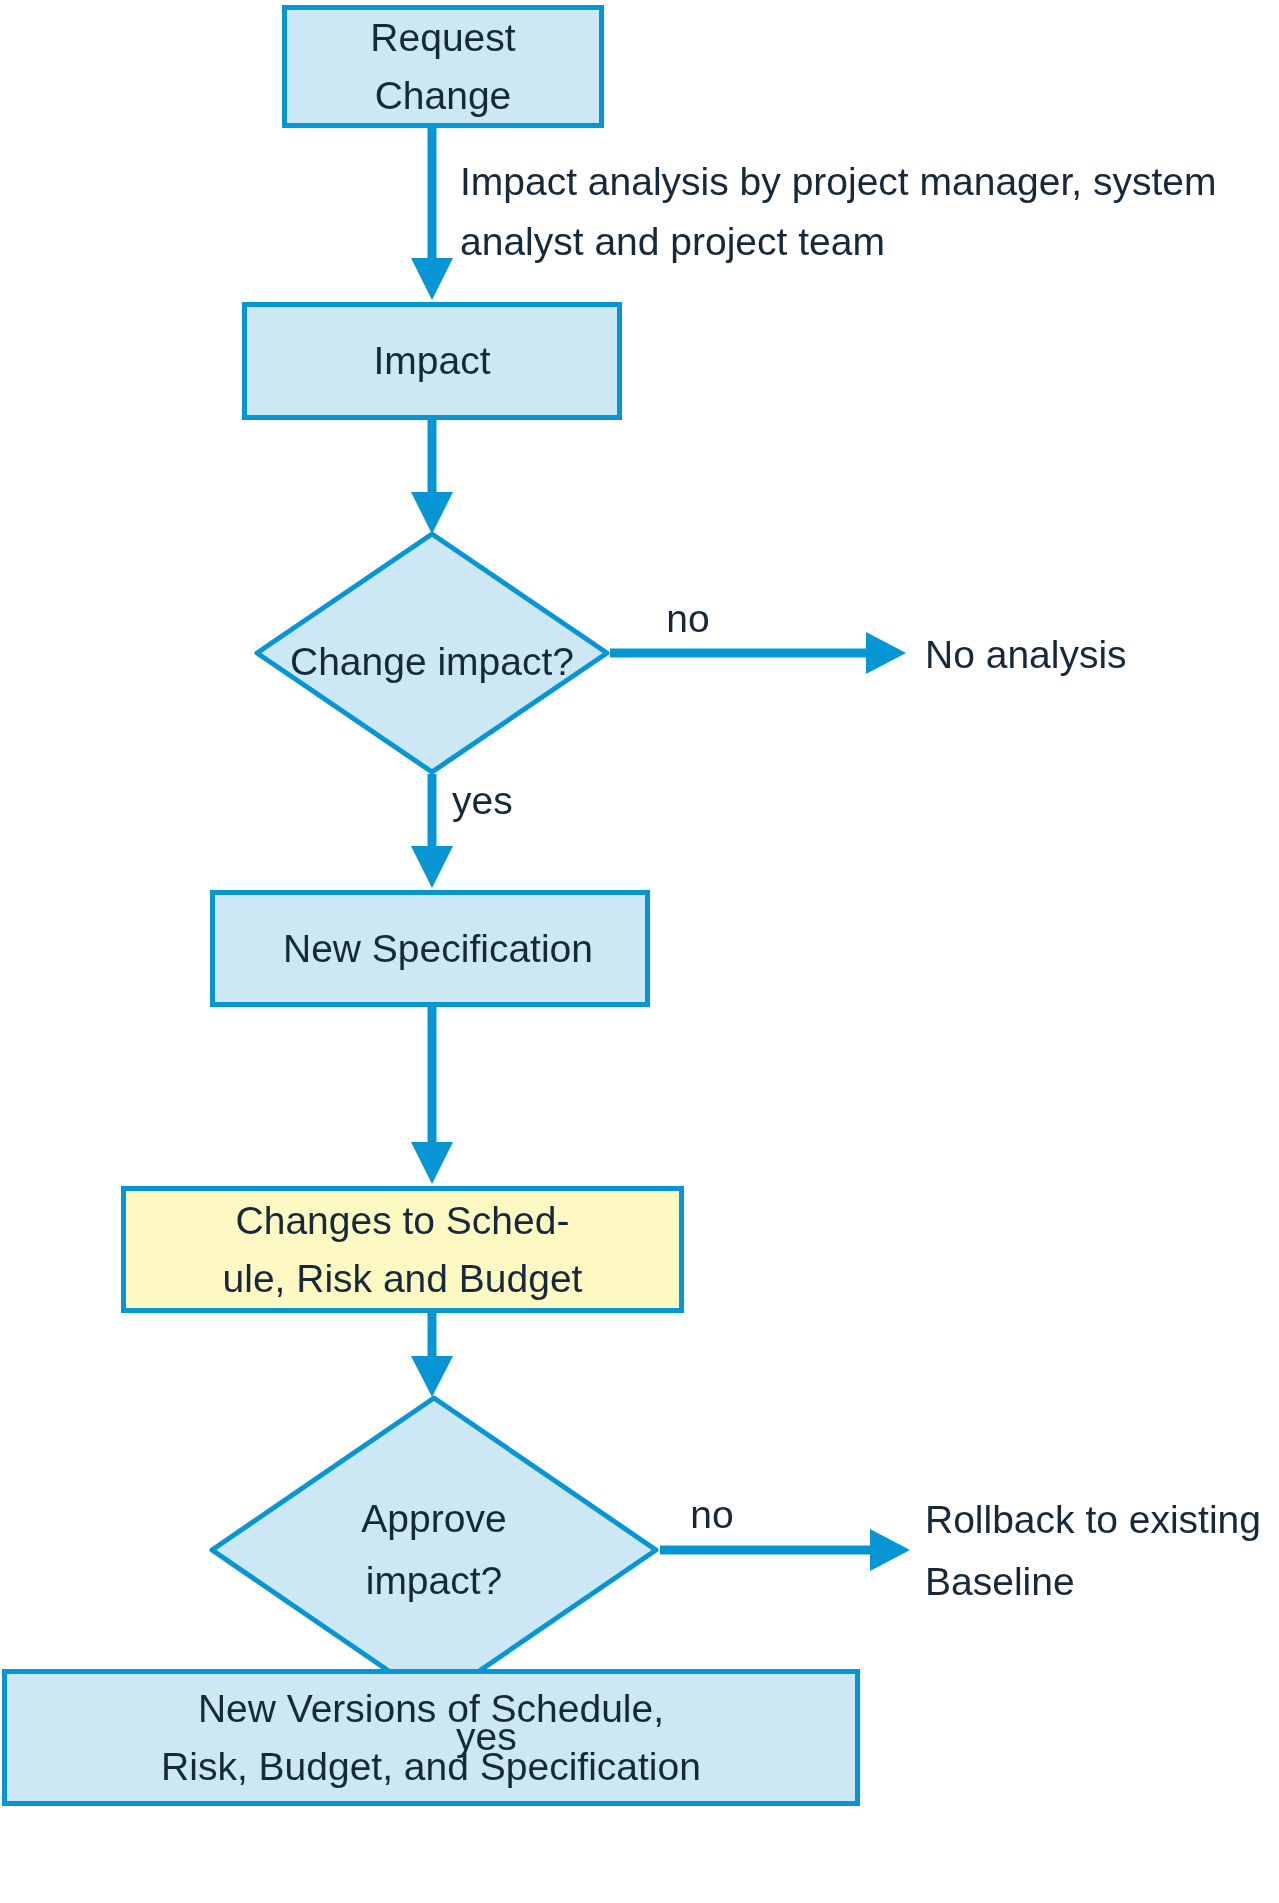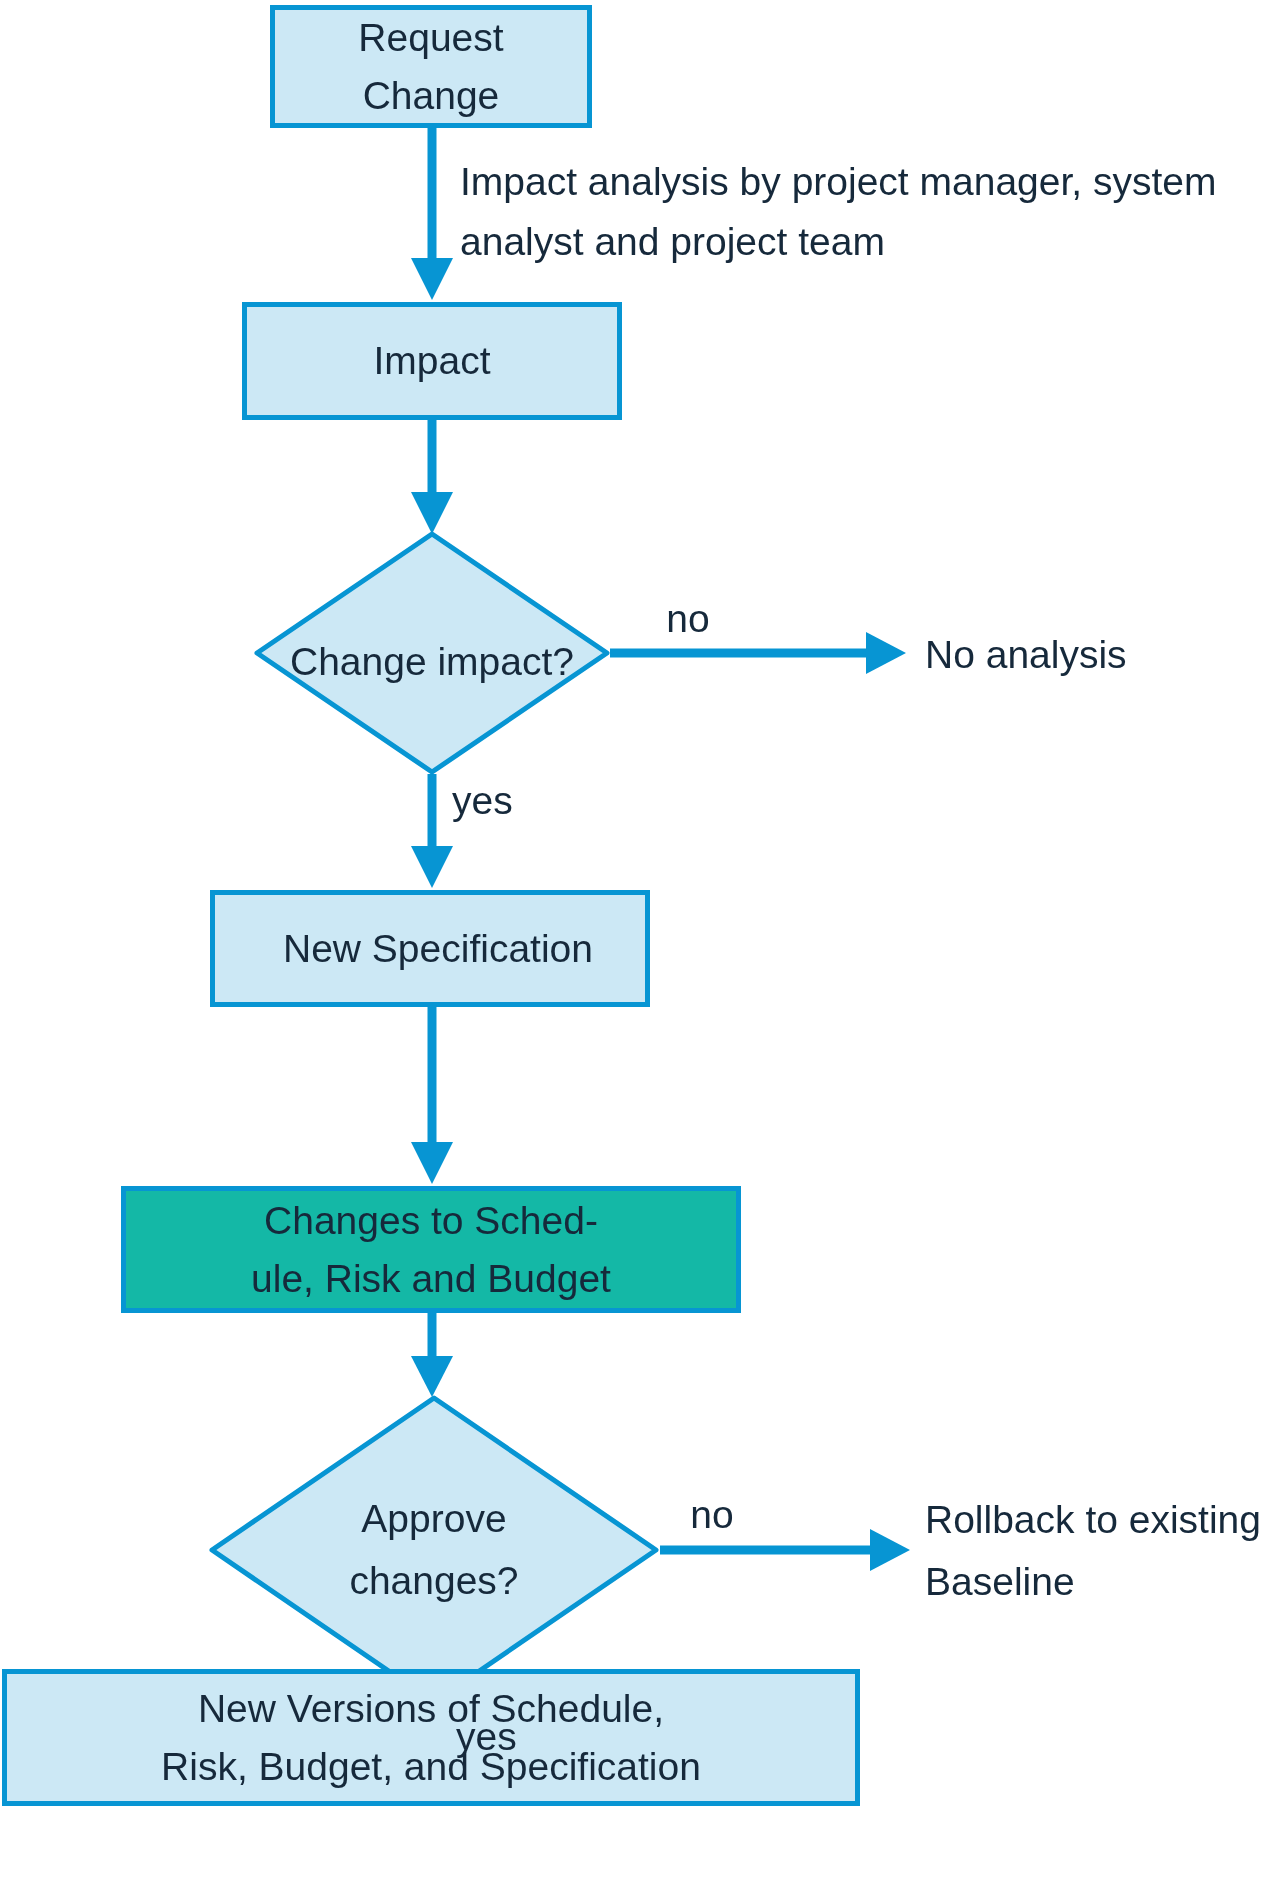--- a/index.html
+++ b/index.html
@@ -95,37 +95,37 @@
     <g>
       <line x1="433" y1="1702" x2="433" y2="1733" stroke-width="9" stroke="#0795d3"></line>
       <polygon points="412,1731 454,1731 433,1771" fill="#0795d3"></polygon>
     </g>
 
     <polygon points="432,534 607,653 432,772 257,653" stroke-width="5" stroke-linejoin="round" fill="#cce8f5" stroke="#0795d3"></polygon>
 
     <polygon points="434,1398 656,1550 434,1702 212,1550" stroke-width="5" stroke-linejoin="round" fill="#cce8f5" stroke="#0795d3"></polygon>
   </svg>
 
-  <div class="node" style="left: 270px; top: 5px; width: 322px; height: 123px; background-color: rgb(204, 232, 245); border-color: rgb(7, 149, 211);">Request
+  <div class="node" style="left: 282px; top: 5px; width: 322px; height: 123px; background-color: rgb(204, 232, 245); border-color: rgb(7, 149, 211);">Request
 Change</div>
 
   <div class="node" style="left: 242px; top: 302px; width: 380px; height: 118px; background-color: rgb(204, 232, 245); border-color: rgb(7, 149, 211);">Impact</div>
 
   <div class="node" style="left: 210px; top: 890px; width: 440px; height: 117px; background-color: rgb(204, 232, 245); border-color: rgb(7, 149, 211); padding-left: 16px;">New Specification</div>
 
-  <div class="node" style="left: 121px; top: 1186px; width: 620px; height: 127px; background-color: #14b8a6; border-color: rgb(7, 149, 211);">Changes to Sched-
+  <div class="node" style="left: 121px; top: 1186px; width: 563px; height: 127px; background-color: #fef9c3; border-color: rgb(7, 149, 211);">Changes to Sched-
 ule, Risk and Budget</div>
 
   <div class="node" style="left: 2px; top: 1669px; width: 858px; height: 137px; background-color: rgb(204, 232, 245); border-color: rgb(7, 149, 211);">New Versions of Schedule,
 Risk, Budget, and Specification</div>
 
   <div class="diamond-label" style="left:262px; top:631px; width:340px;">Change impact?</div>
 
   <div class="diamond-label" style="left:234px; top:1488px; width:400px;">Approve
-changes?</div>
+impact?</div>
 
   <div class="annotation" style="left:460px; top:152px;">Impact analysis by project manager, system
 analyst and project team</div>
 
   <div class="edge-label" style="left:648px; top:588px; width:80px; text-align:center;">no</div>
 
   <div class="edge-label" style="left:452px; top:770px;">yes</div>
 
   <div class="edge-label" style="left:672px; top:1484px; width:80px; text-align:center;">no</div>
 

